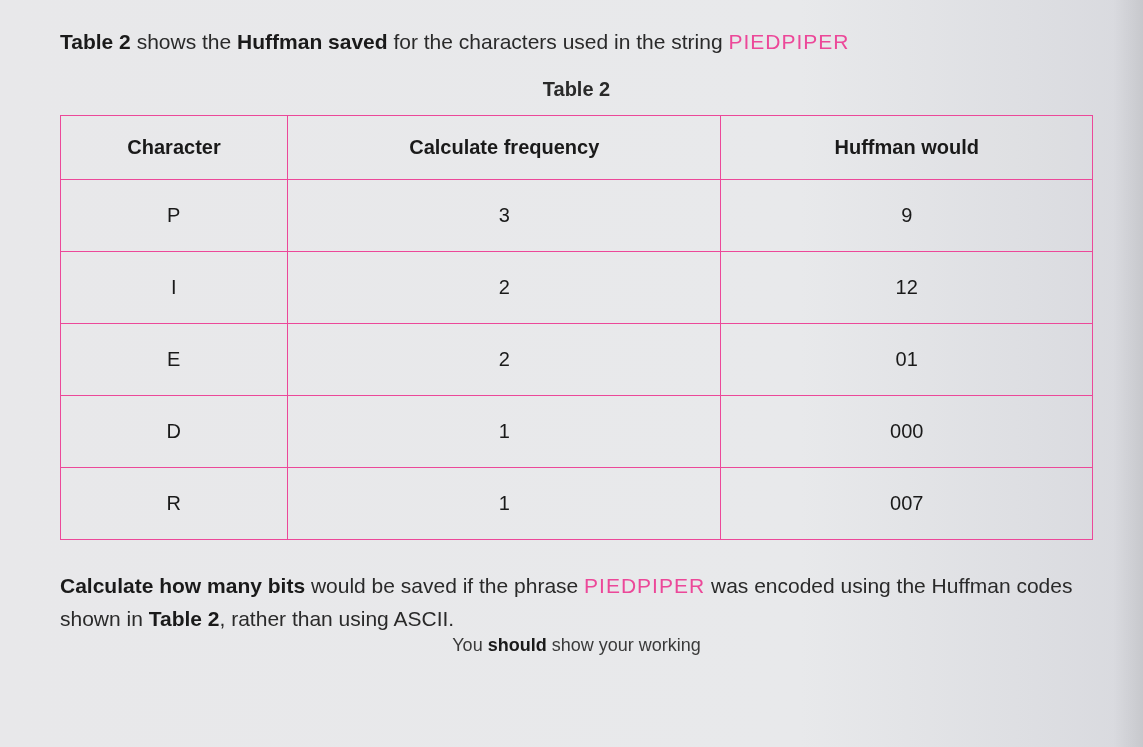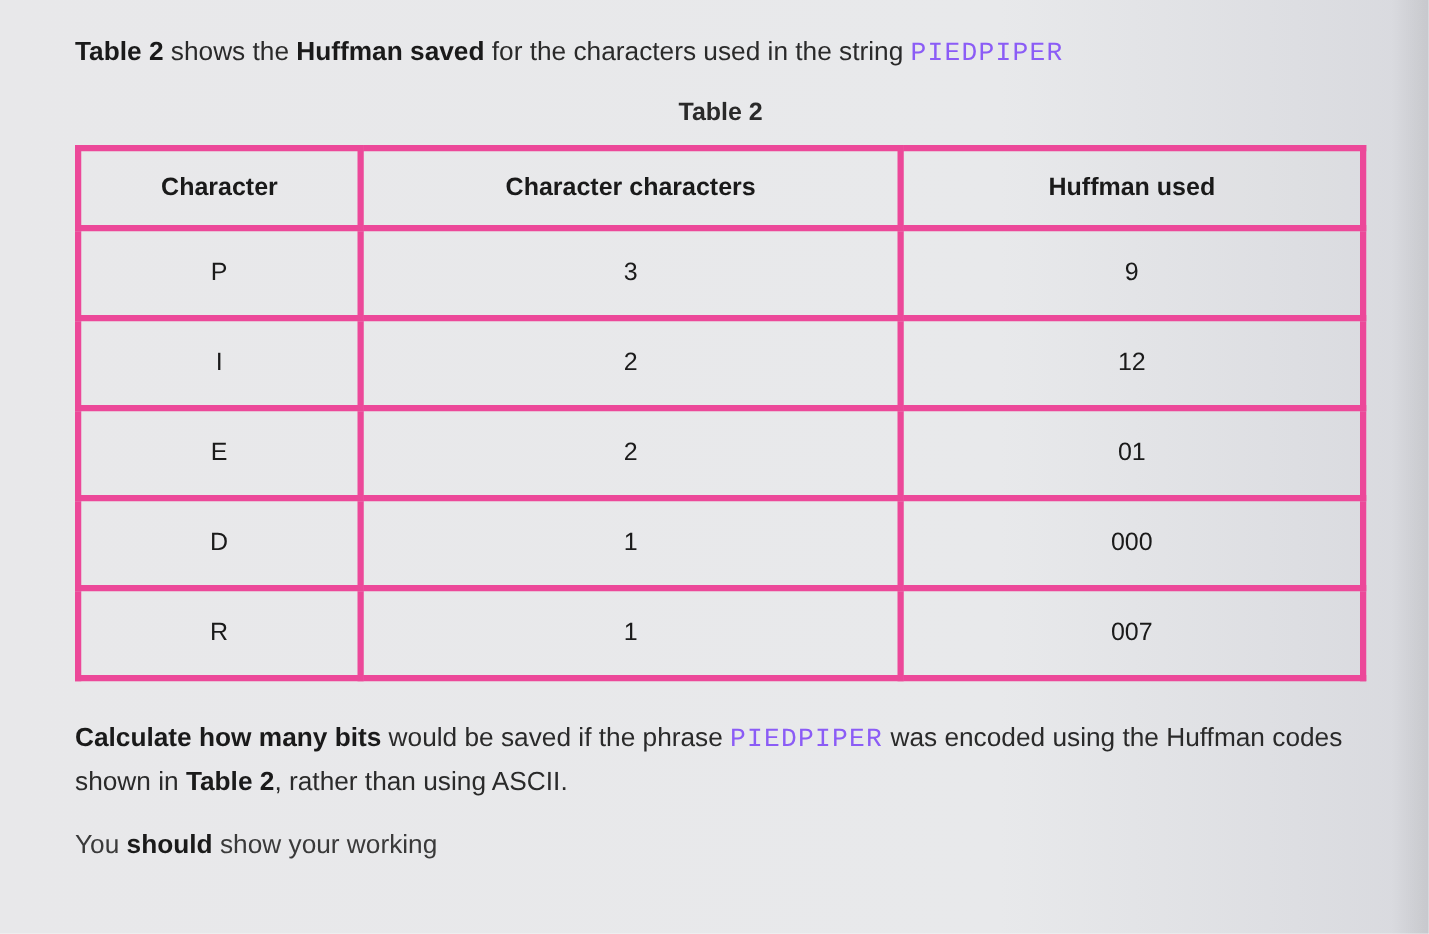--- a/index.html
+++ b/index.html
@@ -20,40 +20,40 @@
     .intro-line {
       font-size: 21px;
       color: #2a2a2a;
       margin-bottom: 24px;
     }
     .bold {
       font-weight: 700;
       color: #1a1a1a;
     }
     .codeword {
-      font-family: Liberation Mono, monospace;
-      color: #8b5cf6;
+      font-family: Liberation Sans, sans-serif;
+      color: #ec4899;
       font-size: 21px;
       letter-spacing: 1px;
     }
     .table-caption {
       text-align: center;
       font-weight: 700;
       font-size: 20px;
       margin-bottom: 14px;
       color: #2a2a2a;
     }
     table {
       width: 100%;
       border-collapse: collapse;
       background: transparent;
       margin-bottom: 30px;
     }
     th, td {
-      border: 5px solid #ec4899;
+      border: 1px solid #ec4899;
       text-align: center;
       vertical-align: middle;
       font-size: 20px;
       color: #1a1a1a;
     }
     th {
       font-weight: 700;
       height: 64px;
       background: rgba(255,255,255,0.03);
     }
@@ -64,25 +64,25 @@
       font-family: Arial, sans-serif;
       letter-spacing: 0.5px;
     }
     .col-char { width: 22%; }
     .col-freq { width: 42%; }
     .col-code { width: 36%; }
     .question {
       font-size: 21px;
       color: #2a2a2a;
       line-height: 1.55;
-      margin-bottom: 22px;
     }
     .working {
-      font-size: 21px;
+      font-size: 18px;
       color: #3a3a3a;
+      text-align: center;
     }
     .right-shade {
       position: absolute;
       right: 0;
       top: 0;
       bottom: 0;
       width: 30px;
       background: linear-gradient(to right, rgba(0,0,0,0) 0%, rgba(0,0,0,0.08) 100%);
       pointer-events: none;
     }
@@ -98,22 +98,22 @@
 
 <table>
   <colgroup>
     <col class="col-char">
     <col class="col-freq">
     <col class="col-code">
   </colgroup>
   <thead>
     <tr>
       <th>Character</th>
-      <th>Character characters</th>
-      <th>Huffman used</th>
+      <th>Calculate frequency</th>
+      <th>Huffman would</th>
     </tr>
   </thead>
   <tbody>
     <tr>
       <td class="char-cell">P</td>
       <td>3</td>
       <td>9</td>
     </tr>
     <tr>
       <td class="char-cell">I</td>

